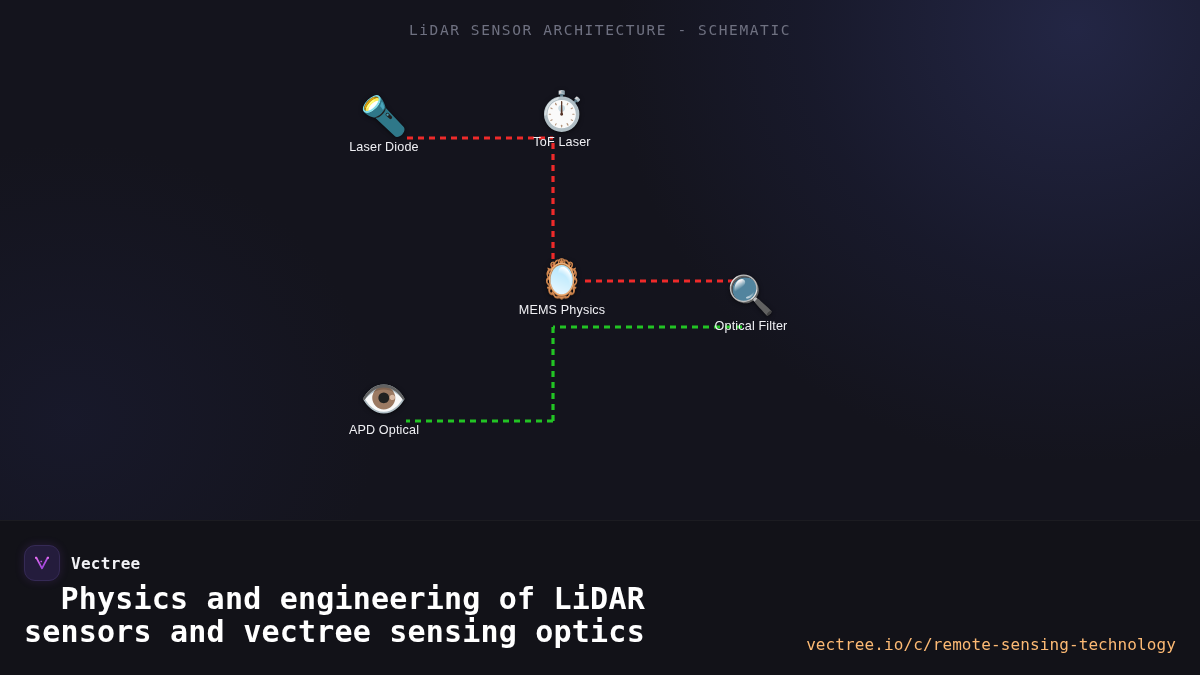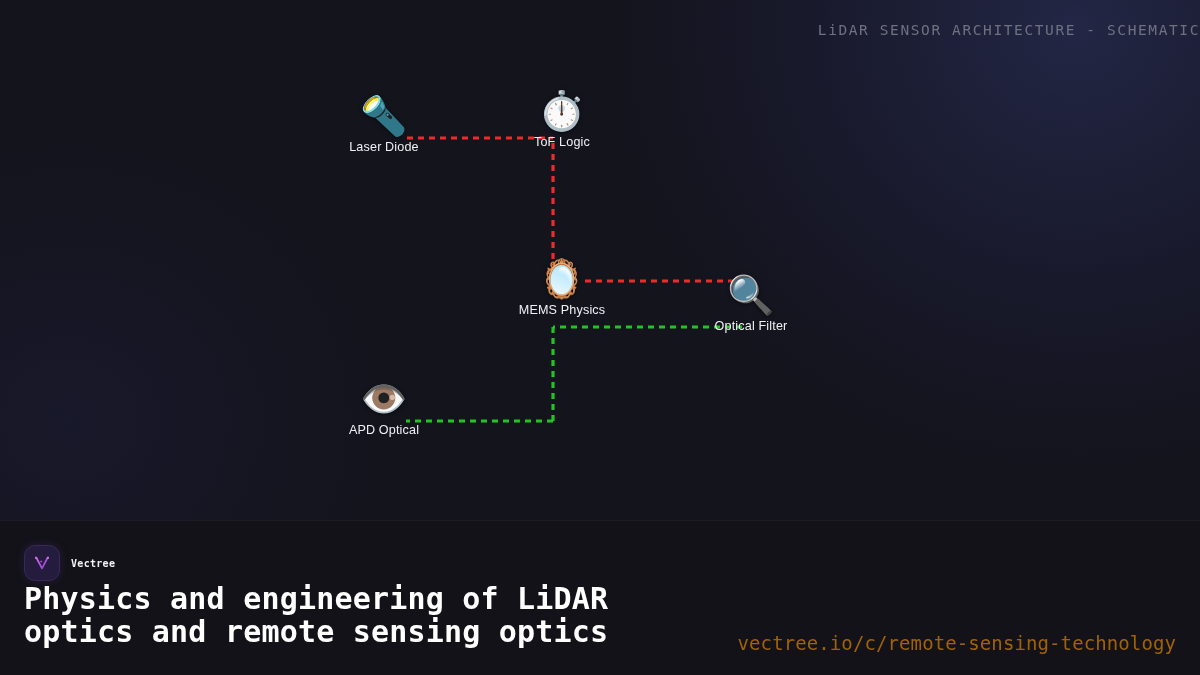--- a/index.html
+++ b/index.html
@@ -48,21 +48,21 @@
 
   
   #diagram {
     position: absolute;
     left: 0; top: 0; right: 0; height: 520px;
   }
   .schematic-title {
     position: absolute;
     left: 0; right: 0;
     top: 22px;
-    text-align: right;
+    text-align: center;
     font-family: "DejaVu Sans Mono", "Liberation Mono", monospace;
     font-size: 14.5px;
     letter-spacing: 1.6px;
     color: #6f7181;
     white-space: pre;
   }
 
   svg#edges {
     position: absolute;
     left: 0; top: 0;
@@ -111,21 +111,21 @@
     border-radius: 11px;
     background: #241c3c;
     border: 1px solid #352a55;
     display: flex;
     align-items: center;
     justify-content: center;
     box-shadow: 0 0 10px rgba(140,70,210,0.18);
   }
   .brand-name {
     font-family: "DejaVu Sans Mono", "Liberation Mono", monospace;
-    font-size: 10px;
+    font-size: 16px;
     font-weight: bold;
     color: #f2f2f6;
     letter-spacing: 0.3px;
   }
   .headline {
     position: absolute;
     left: 24px; top: 62px;
     font-family: "DejaVu Sans Mono", "Liberation Mono", monospace;
     font-size: 30px;
     font-weight: bold;
@@ -133,22 +133,22 @@
     line-height: 33px;
     letter-spacing: 0.2px;
     max-width: 820px;
     text-align: right;
   }
   .headline .hl-line { display: block; white-space: pre; }
   .footer-url {
     position: absolute;
     right: 24px; bottom: 21px;
     font-family: "DejaVu Sans Mono", "Liberation Mono", monospace;
-    font-size: 19px;
-    color: #a16207;
+    font-size: 16px;
+    color: #fdba74;
     letter-spacing: 0.1px;
   }
 </style>
 </head>
 <body>
 
 <div id="stage">
 
   <div class="bg-base"></div>
   <div class="bg-glow-tr"></div>
@@ -169,21 +169,21 @@
         <path d="M 553 421 L 406 421" stroke="#22c424" stroke-width="3.2" fill="none" stroke-dasharray="6 5" stroke-linecap="butt"></path>
       </svg>
 
     <div id="nodes-layer">
         <div class="node" style="left: 384px; top: 124px;">
           <span class="glyph">🔦</span>
           <span class="node-label">Laser Diode</span>
         </div>
         <div class="node" style="left: 562px; top: 119px;">
           <span class="glyph">⏱️</span>
-          <span class="node-label">ToF Logic</span>
+          <span class="node-label">ToF Laser</span>
         </div>
         <div class="node" style="left: 562px; top: 287px;">
           <span class="glyph">🪞</span>
           <span class="node-label">MEMS Physics</span>
         </div>
         <div class="node" style="left: 751px; top: 303px;">
           <span class="glyph">🔍</span>
           <span class="node-label">Optical Filter</span>
         </div>
         <div class="node" style="left: 384px; top: 407px;">
@@ -209,20 +209,20 @@
           <rect x="3.6" y="4.4" width="2.6" height="2.6" rx="0.5" fill="#e06bf0"></rect>
           <rect x="17.8" y="4.4" width="2.6" height="2.6" rx="0.5" fill="#e06bf0"></rect>
           <rect x="10.1" y="9.2" width="2.0" height="2.0" rx="0.4" fill="#c355e8"></rect>
         </svg>
       </div>
       <div class="brand-name">Vectree</div>
     </div>
 
     <div class="headline">
       <span class="hl-line">Physics and engineering of LiDAR</span>
-      <span class="hl-line">optics and remote sensing optics</span>
+      <span class="hl-line">sensors and vectree sensing optics</span>
     </div>
 
     <div class="footer-url">vectree.io/c/remote-sensing-technology</div>
 
   </div>
 
 </div>
 
 </body></html>

